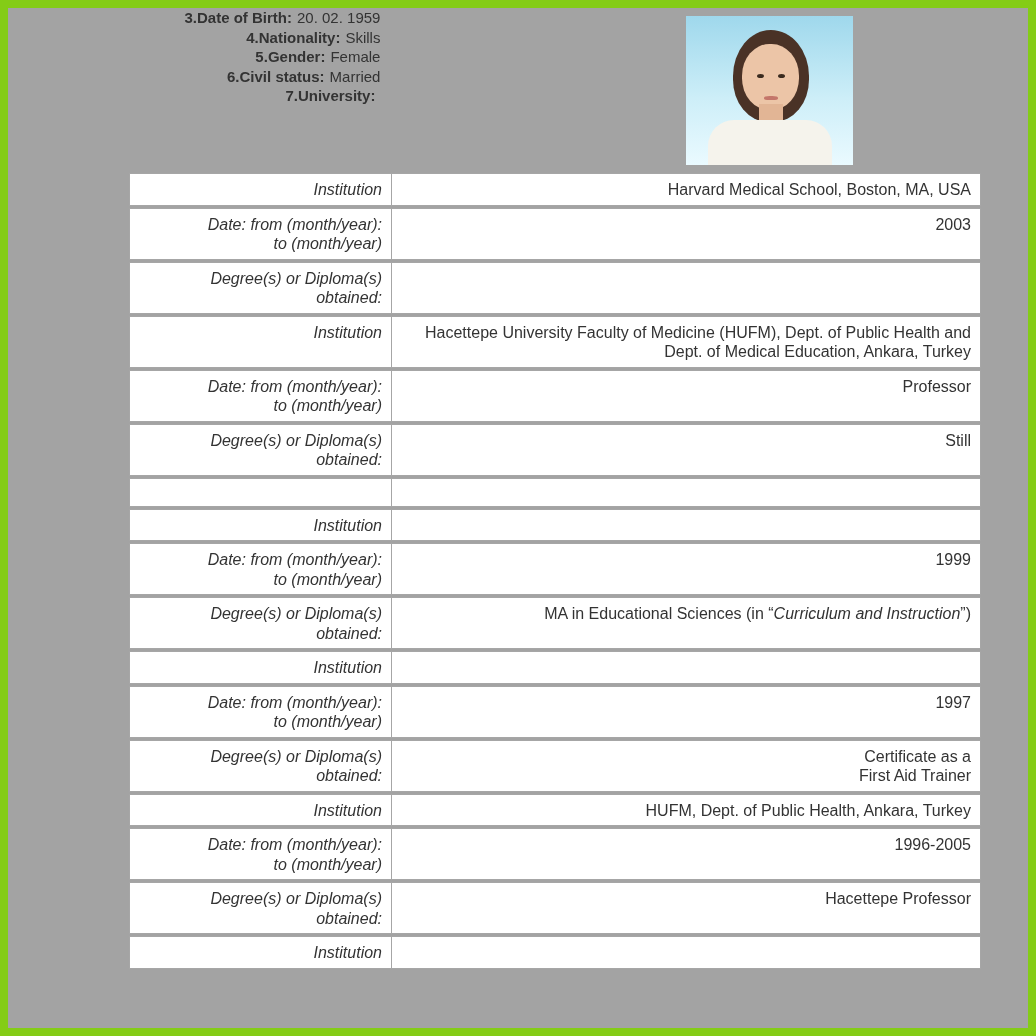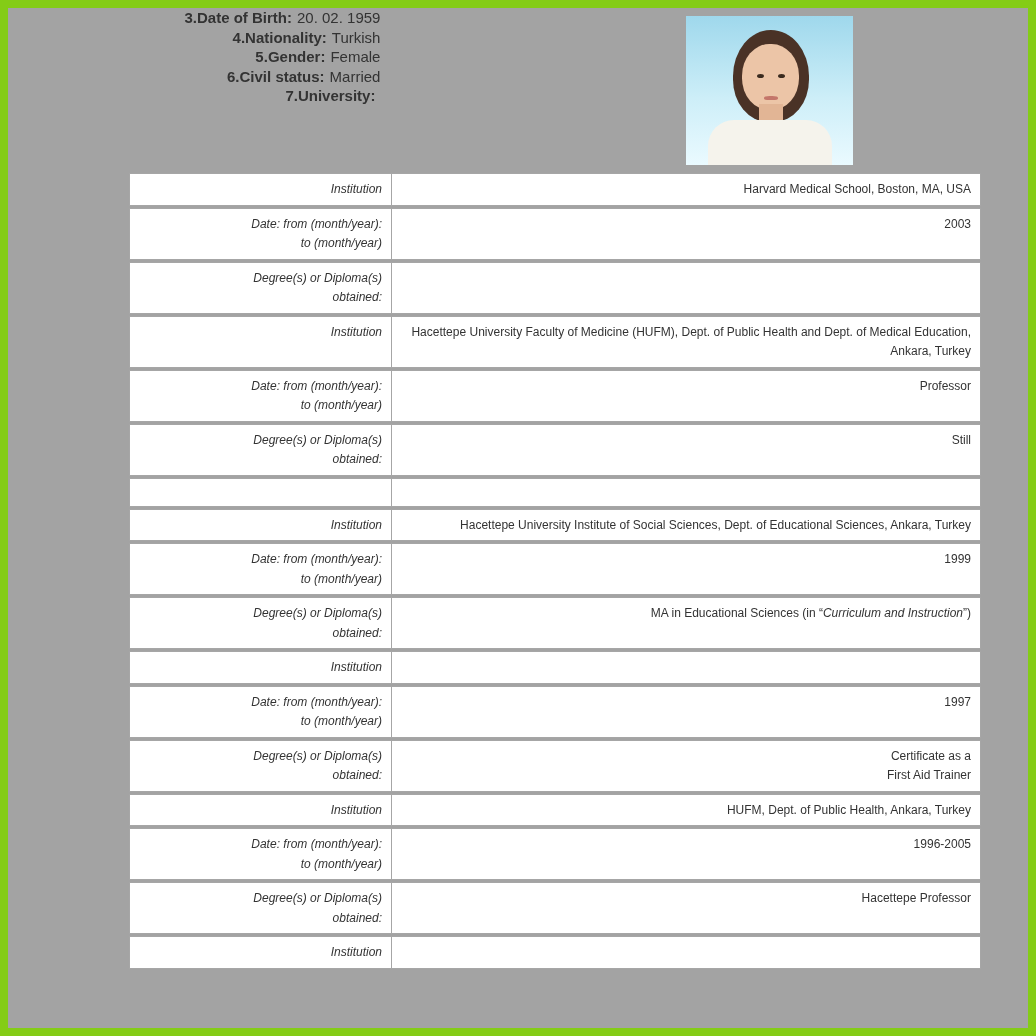--- a/index.html
+++ b/index.html
@@ -79,21 +79,21 @@
   .trow {
     display: flex;
     border: 1px solid #a6a6a6;
     margin-bottom: 2px;
     min-height: 31px;
     box-sizing: border-box;
     background: #ffffff;
   }
   .cell {
     padding: 6px 9px 5px 9px;
-    font-size: 12px;
+    font-size: 16px;
     line-height: 19.5px;
     color: #333333;
     white-space: pre-line;
     box-sizing: border-box;
   }
   .label-cell {
     width: 262px;
     flex-shrink: 0;
     font-style: italic;
     border-right: 1px solid #a6a6a6;
@@ -105,21 +105,21 @@
 </head>
 <body>
 
 <div class="page">
 
   <div class="personal-info">
     <div class="pi-row">
       <span class="pi-num">3.</span><span class="pi-label">Date of Birth:</span><span class="pi-value">20. 02. 1959</span>
     </div>
     <div class="pi-row">
-      <span class="pi-num">4.</span><span class="pi-label">Nationality:</span><span class="pi-value">Turkish</span>
+      <span class="pi-num">4.</span><span class="pi-label">Nationality:</span><span class="pi-value">Skills</span>
     </div>
     <div class="pi-row">
       <span class="pi-num">5.</span><span class="pi-label">Gender:</span><span class="pi-value">Female</span>
     </div>
     <div class="pi-row">
       <span class="pi-num">6.</span><span class="pi-label">Civil status:</span><span class="pi-value">Married</span>
     </div>
     <div class="pi-row">
       <span class="pi-num">7.</span><span class="pi-label">University:</span><span class="pi-value"></span>
     </div>
@@ -162,21 +162,20 @@
         <div class="cell label-cell">Degree(s) or Diploma(s)
 obtained:</div>
         <div class="cell value-cell"><span>Still</span></div>
       </div>
       <div class="trow empty-row">
         <div class="cell label-cell"></div>
         <div class="cell value-cell"></div>
       </div>
       <div class="trow">
         <div class="cell label-cell">Institution</div>
-        <div class="cell value-cell"><span>Hacettepe University Institute of Social Sciences, Dept. of Educational Sciences, Ankara, Turkey</span></div>
       </div>
       <div class="trow">
         <div class="cell label-cell">Date: from (month/year):
 to (month/year)</div>
         <div class="cell value-cell"><span>1999</span></div>
       </div>
       <div class="trow">
         <div class="cell label-cell">Degree(s) or Diploma(s)
 obtained:</div>
         <div class="cell value-cell"><span>MA in Educational Sciences (in “</span><span class="it">Curriculum and Instruction</span><span>”)</span></div>

